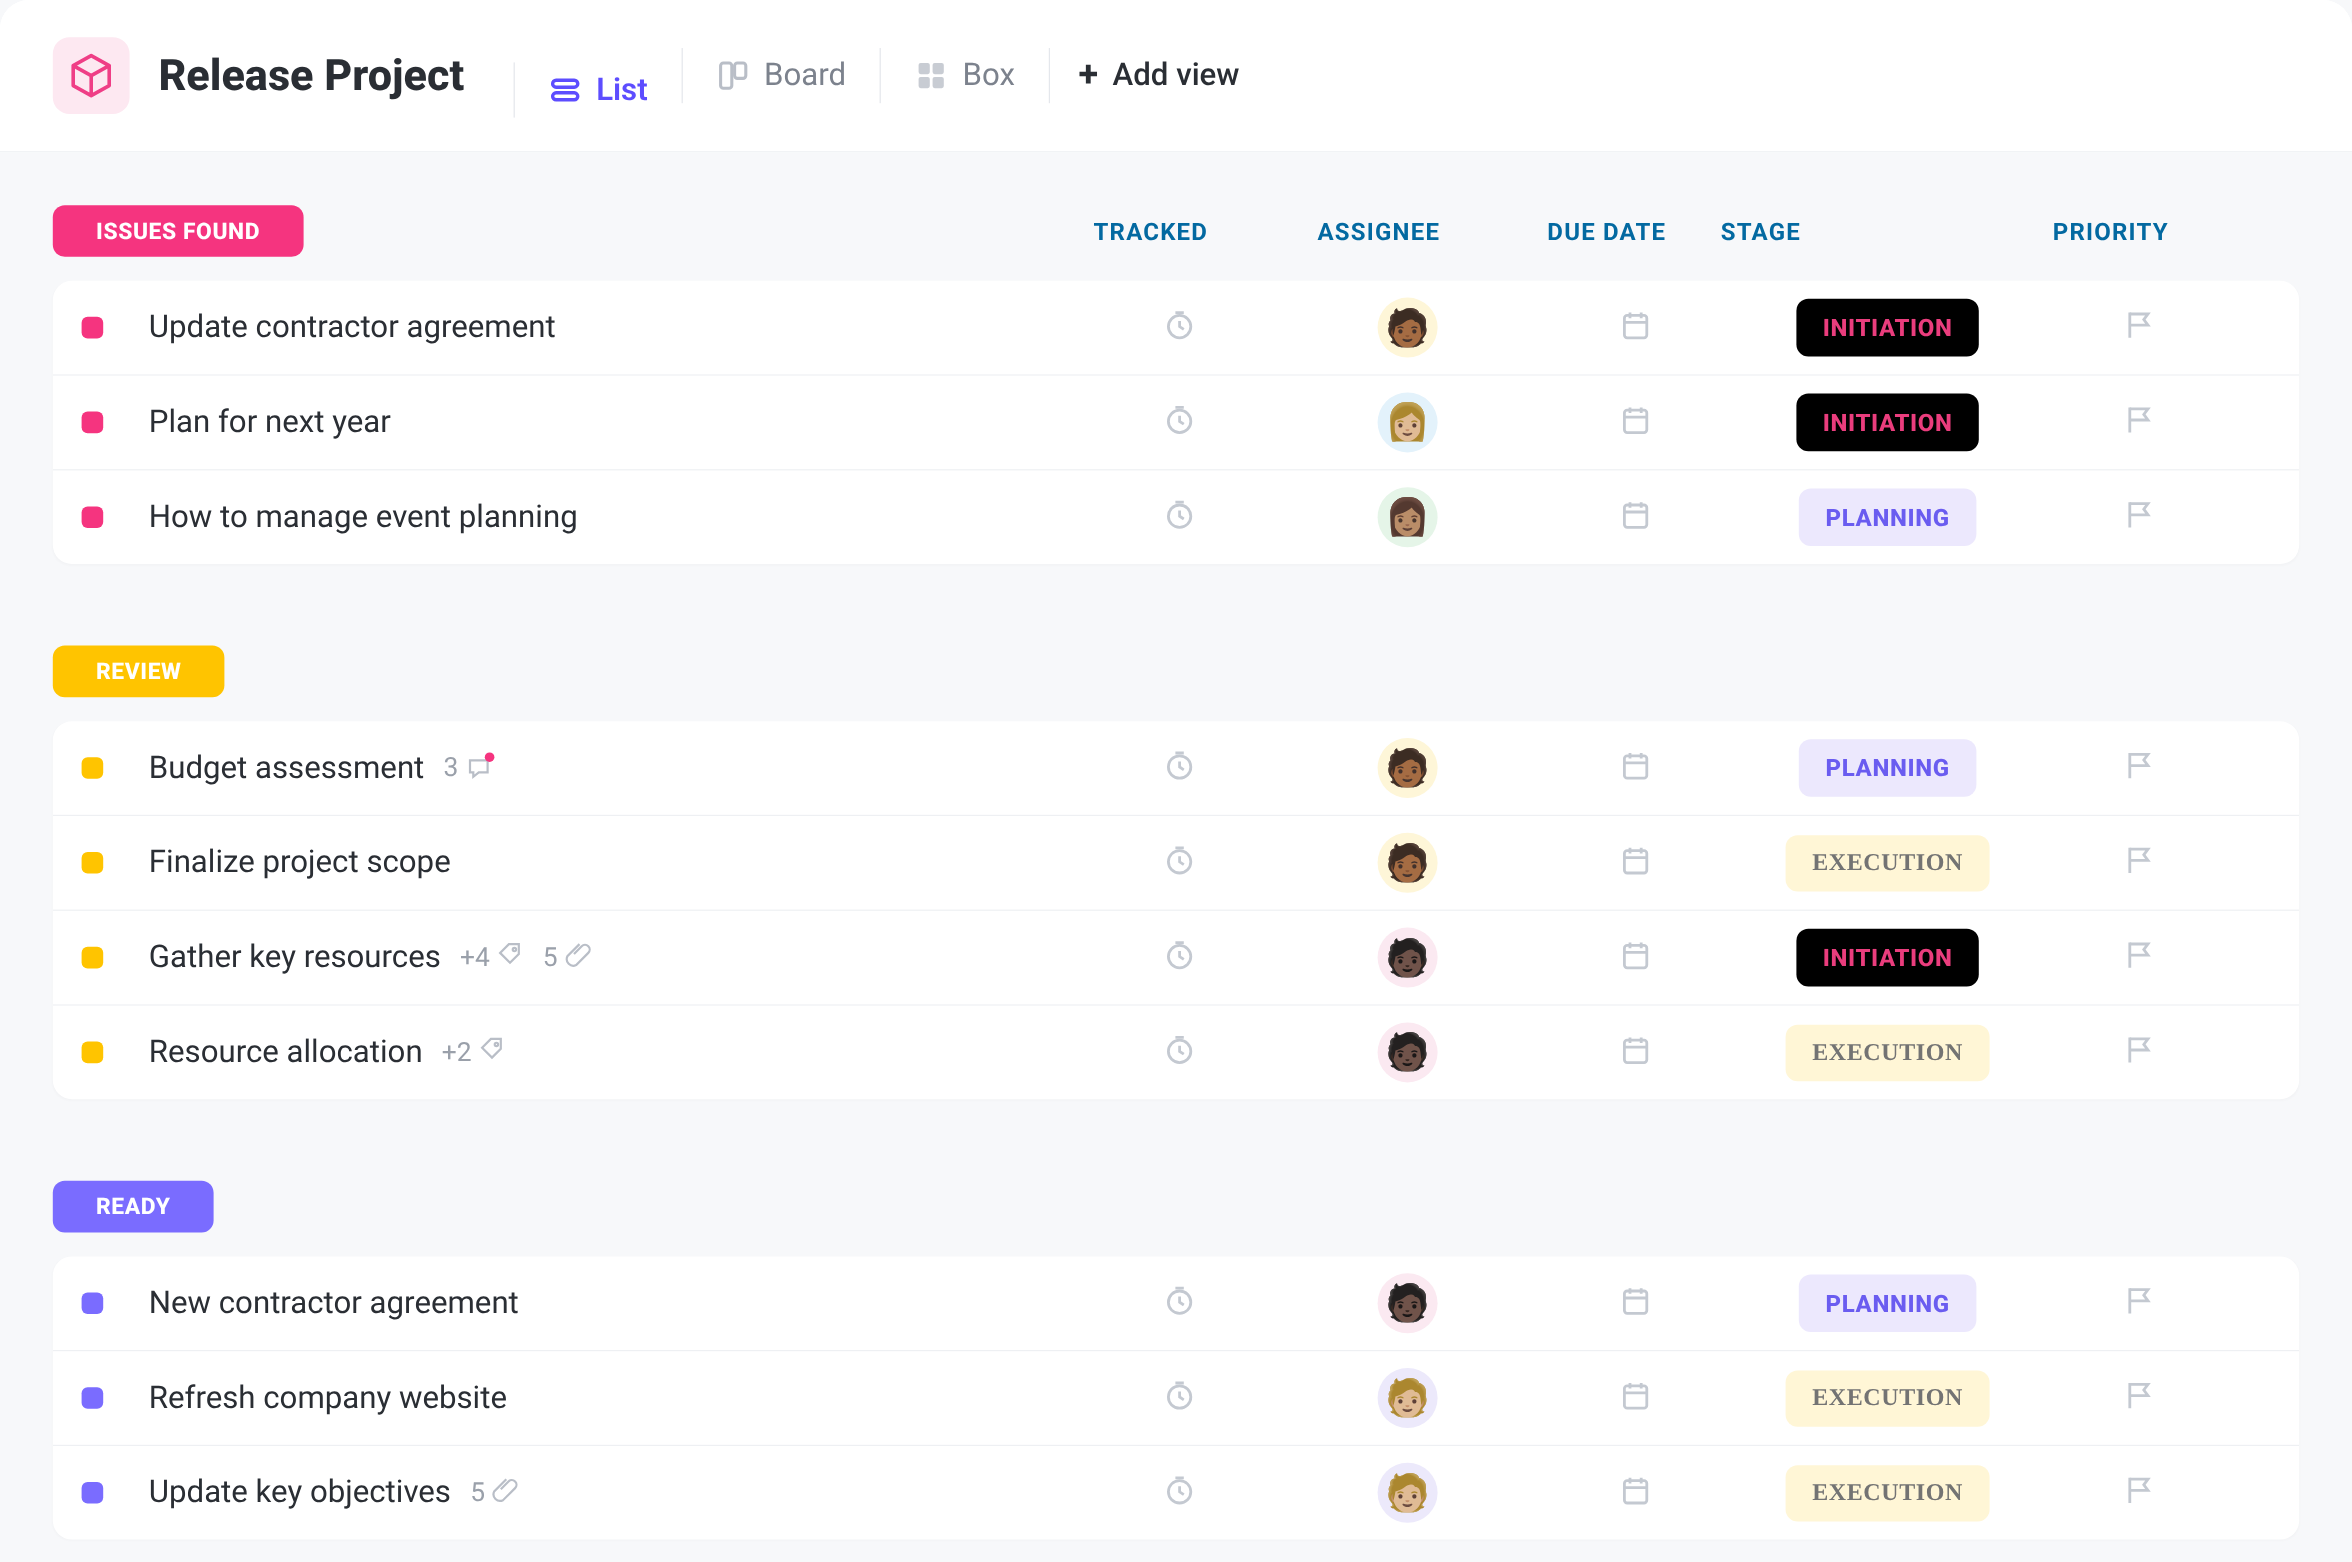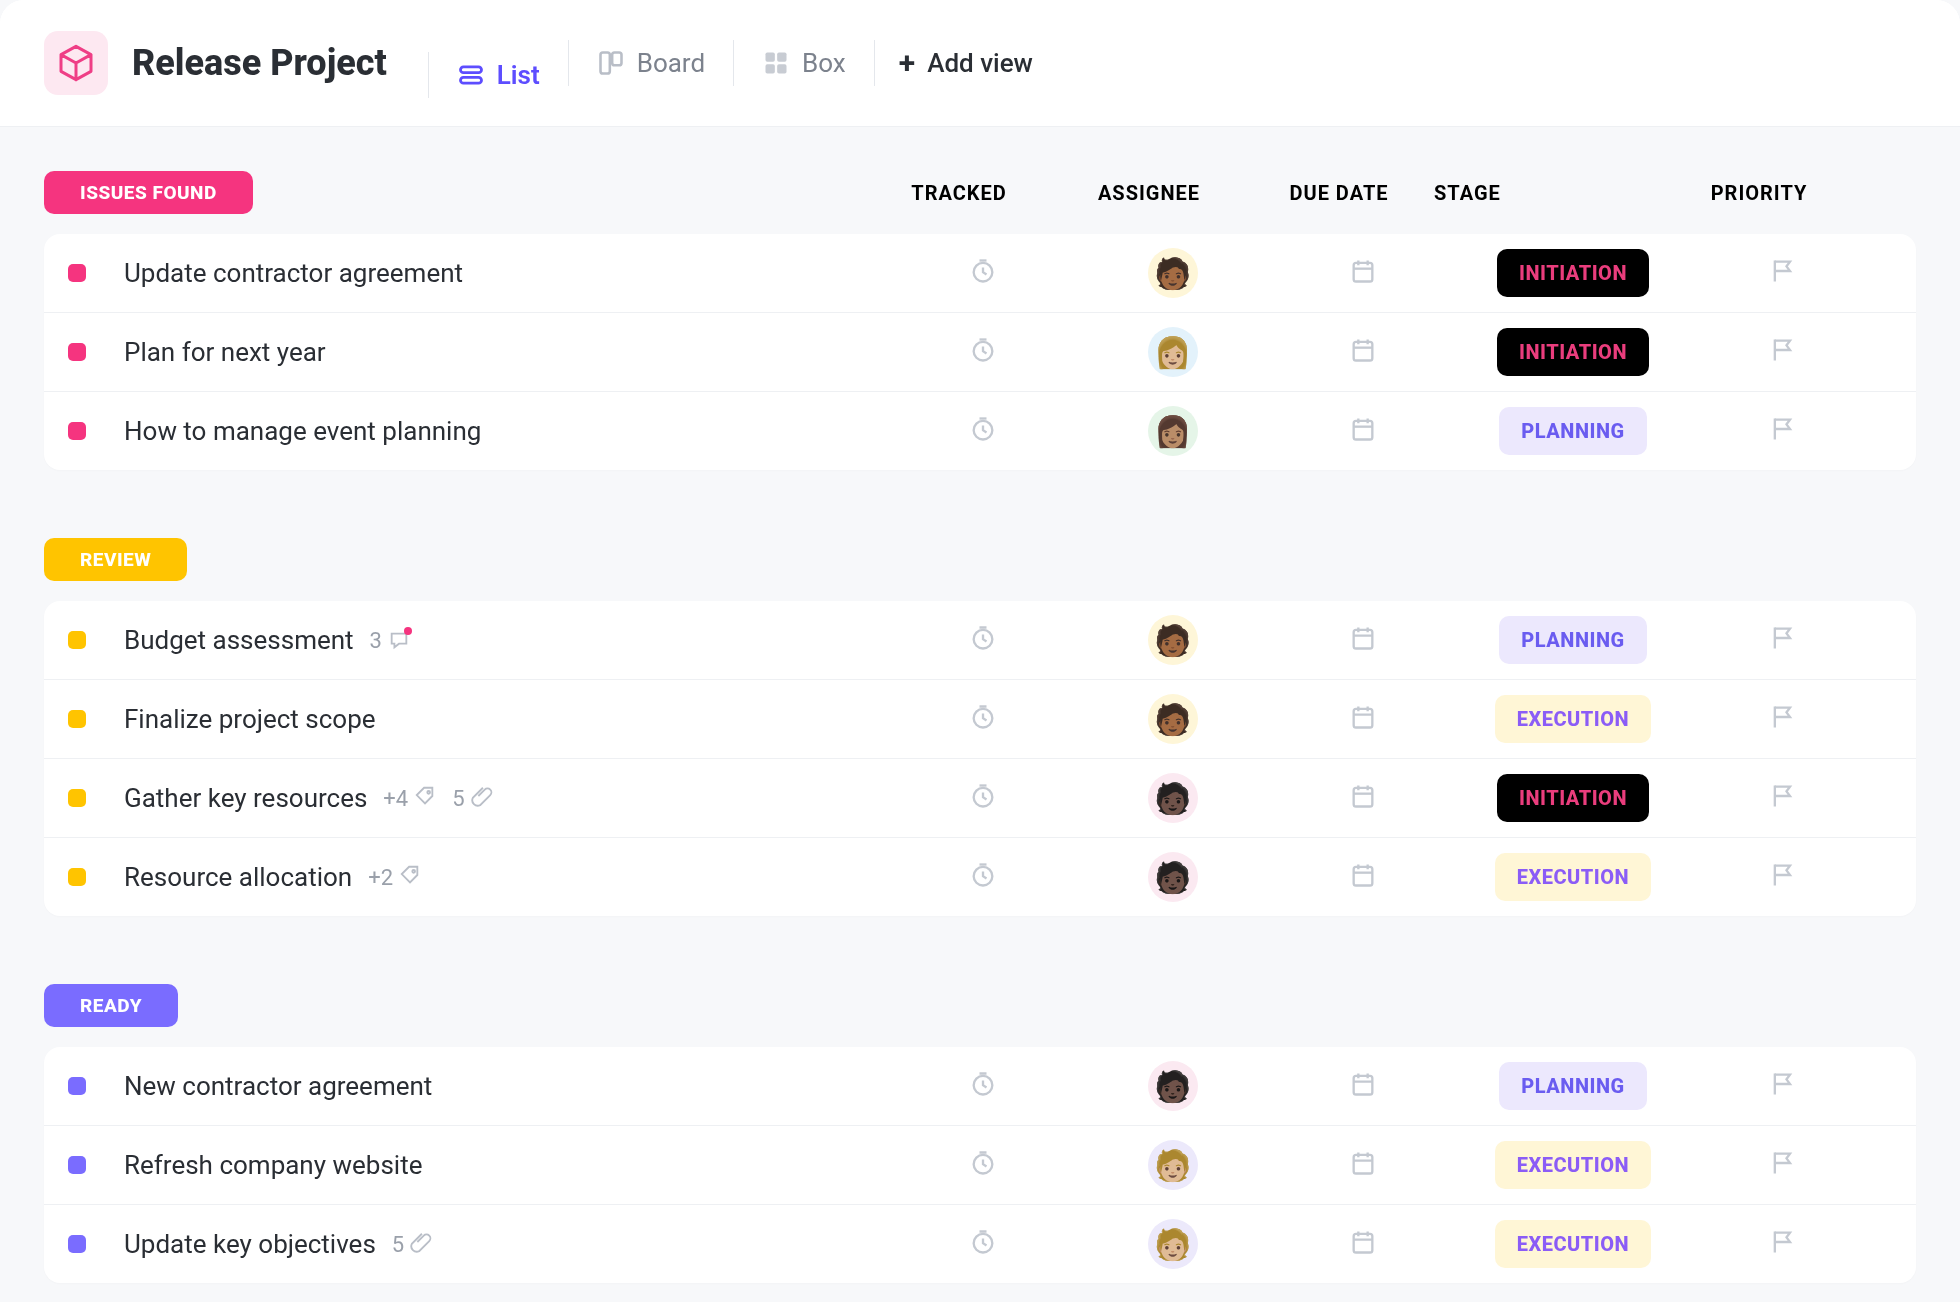--- a/index.html
+++ b/index.html
@@ -76,21 +76,21 @@
     border-radius: 10px;
   }
   .pill-pink   { background:#f5347f; }
   .pill-yellow { background:#ffc400; }
   .pill-purple { background:#7a6cff; }
 
   .col-label {
     font-size: 20px;
     font-weight: 700;
     letter-spacing: 1px;
-    color: #000000;
+    color: #0369a1;
     text-align:center;
   }
   
   .c-title    { flex: 0 0 820px; }
   .c-tracked  { flex: 0 0 190px; text-align:center; }
   .c-assignee { flex: 0 0 190px; text-align:center; }
   .c-due      { flex: 0 0 190px; text-align:center; }
   .c-stage    { flex: 0 0 230px; text-align:left; }
   .c-priority { flex: 0 0 190px; text-align:center; }
 
@@ -142,21 +142,21 @@
   .stage-badge {
     display:inline-block;
     font-size: 20px;
     font-weight:800;
     letter-spacing:0.5px;
     padding: 12px 22px;
     border-radius: 10px;
   }
   .stage-initiation { background:#000000; color:#ea3d7d; }
   .stage-planning   { background:#ece8fd; color:#6a5cf0; }
-  .stage-execution  { background:#fff6d6; color:#8b5cf6; }
+  .stage-execution  { background:#fff6d6; color:#737373;font-family:Liberation Serif, serif; }
 
   .comment-dot {
     position:absolute; top:-2px; right:-2px;
     width:8px; height:8px; border-radius:50%; background:#f5347f;
   }
   .comment-wrap { position:relative; display:inline-flex; }
 </style>
 </head>
 <body>
 

